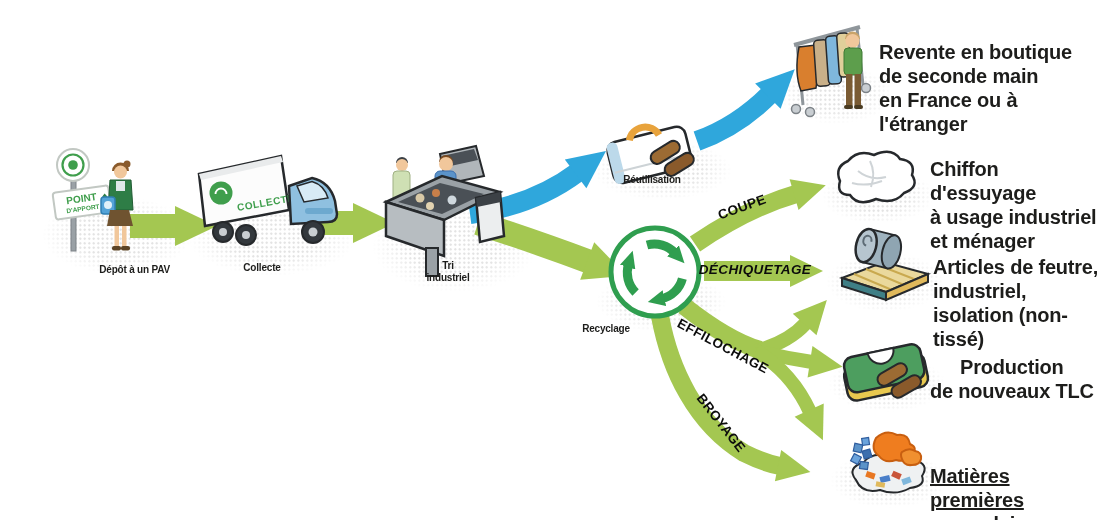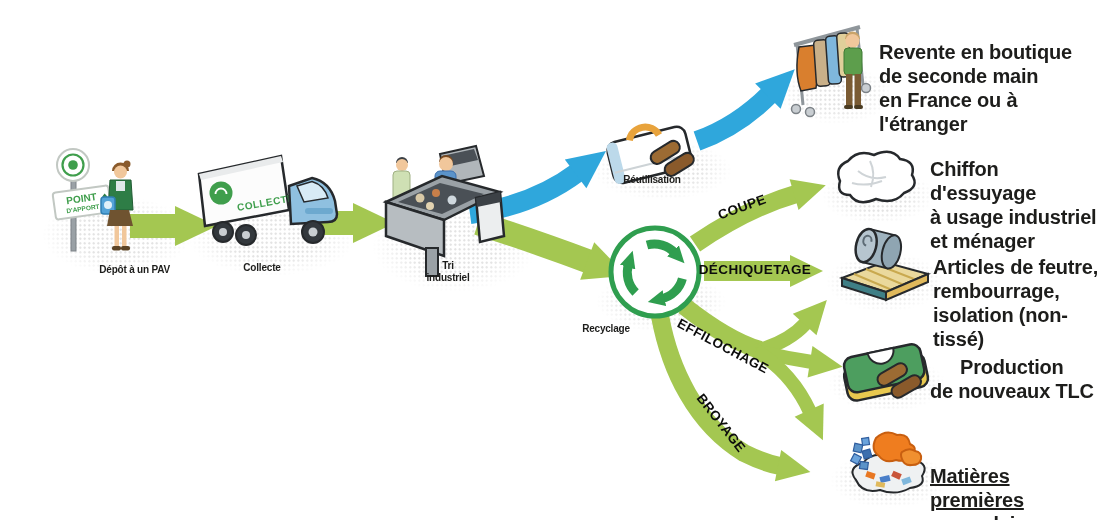--- a/index.html
+++ b/index.html
@@ -252,37 +252,37 @@
   <div class="lbl center" style="left:30px;top:264px;width:140px;text-align:right;">Dépôt à un PAV</div>
   <div class="lbl center" style="left:192px;top:262px;width:140px;">Collecte</div>
   <div class="lbl center" style="left:398px;top:260px;width:100px;text-align:center;">
     <span>Tri</span>
     <span>industriel</span>
   </div>
   <div class="lbl center" style="left:586px;top:174px;width:132px;">Réutilisation</div>
   <div class="lbl center" style="left:546px;top:323px;width:120px;">Recyclage</div>
 
   <div class="branch" style="left:742px;top:207px;transform:translate(-50%,-50%) rotate(-20deg);">COUPE</div>
-  <div class="branch" style="left:755px;top:269px;transform:translate(-50%,-50%);">DÉCHIQUETAGE</div>
+  <div class="branch" style="left:755px;top:269px;transform:translate(-50%,-50%);font-style:italic;">DÉCHIQUETAGE</div>
   <div class="branch" style="left:723px;top:346px;transform:translate(-50%,-50%) rotate(28deg);">EFFILOCHAGE</div>
   <div class="branch" style="left:721px;top:423px;transform:translate(-50%,-50%) rotate(52deg);">BROYAGE</div>
 
   <div class="out" style="left:879px;top:40px;">
     <span>Revente en boutique</span>
     <span>de seconde main</span>
     <span>en France ou à l'étranger</span>
   </div>
   <div class="out" style="left:930px;top:137px;margin-top:20px;">
     <span>Chiffon d'essuyage</span>
     <span>à usage industriel</span>
     <span>et ménager</span>
   </div>
   <div class="out" style="left:933px;top:255px;">
     <span>Articles de feutre,</span>
-    <span>rembourrage,</span>
+    <span>industriel,</span>
     <span>isolation (non-tissé)</span>
   </div>
   <div class="out" style="left:930px;top:355px;text-align:center;">
     <span>Production</span>
     <span>de nouveaux TLC</span>
   </div>
   <div class="out" style="left:930px;top:464px;text-decoration:underline;">
     <span>Matières premières</span>
     <span>secondaires</span>
   </div>

